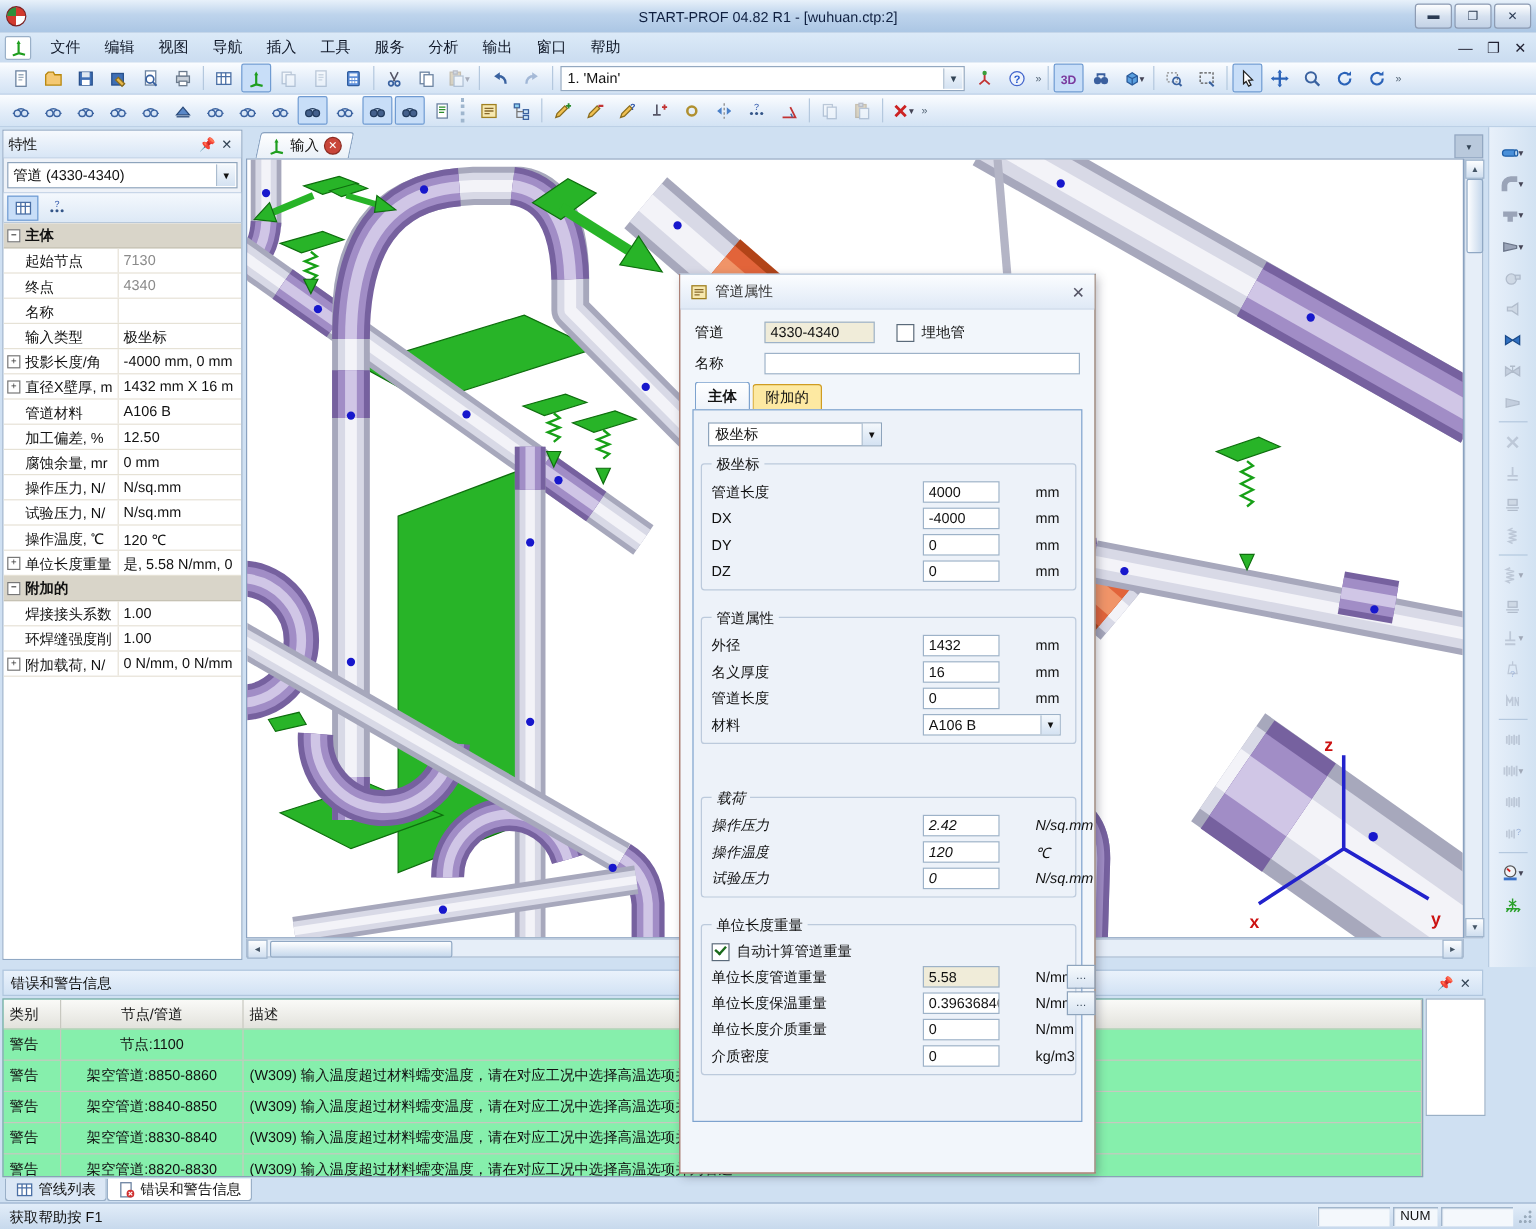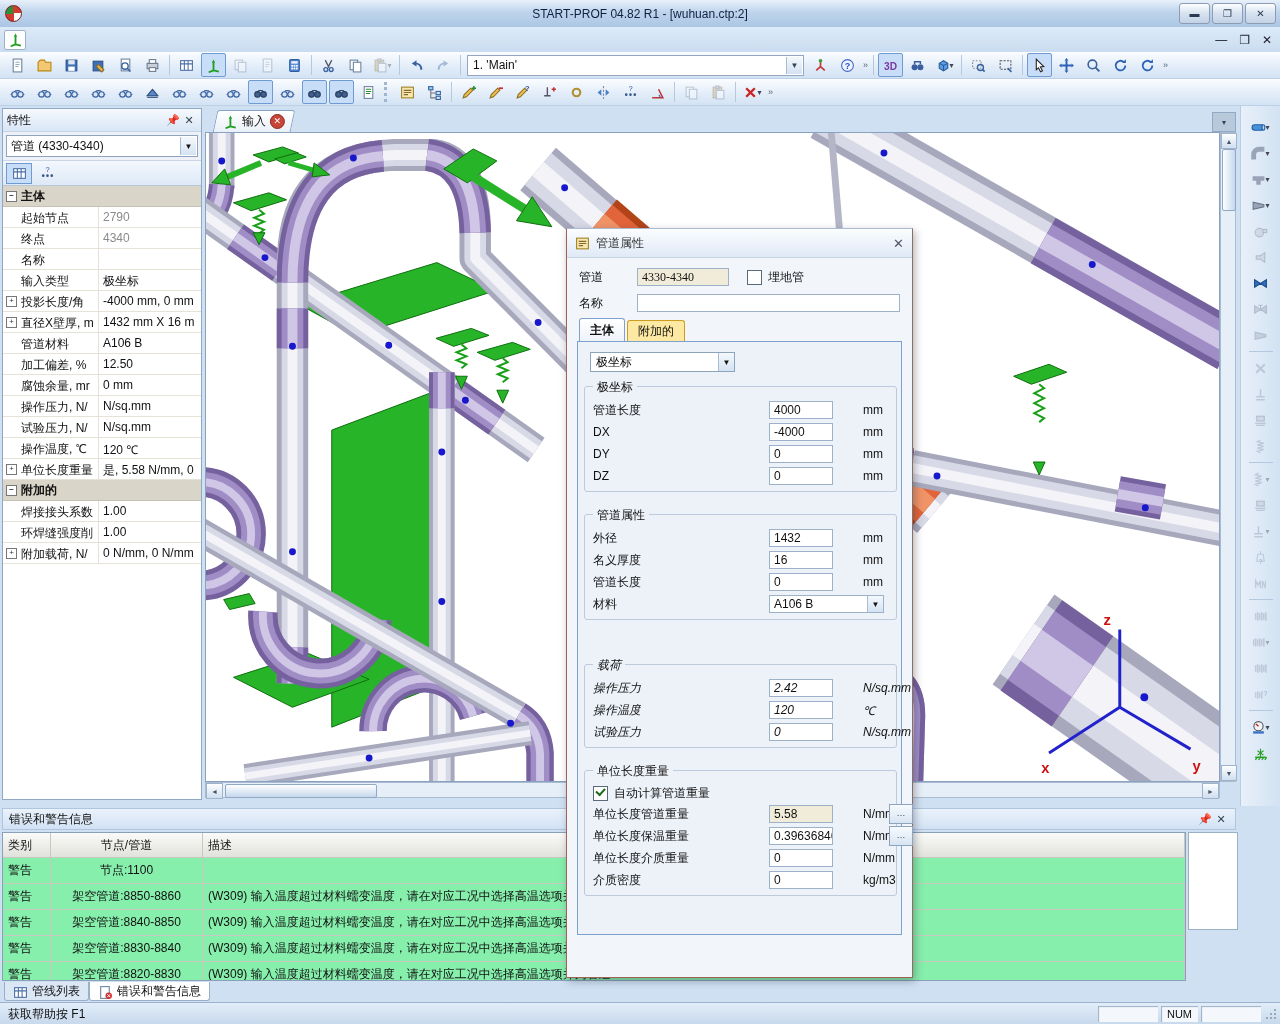--- a/index.html
+++ b/index.html
@@ -105,21 +105,21 @@
   .err-title{flex:1;}
   .err-table{position:absolute;left:2px;top:26px;width:1184px;height:149px;background:#86efac;border:1px solid #8aa0b8;
     box-sizing:border-box;overflow:hidden;}
   .et-row{display:flex;height:25px;border-bottom:1px solid #c8c8c0;}
   .et-row.head{height:24px;background:linear-gradient(#fafaf8,#e2e2dc);font-weight:normal;}
   .et-c{border-right:1px solid #c8c8c0;padding:4px 5px 0 5px;box-sizing:border-box;white-space:nowrap;overflow:hidden;}
   .et-c0{width:48px;flex:none;} .et-c1{width:152px;flex:none;text-align:center;} .et-c2{flex:1;}
   .side-box{position:absolute;left:1188px;top:26px;width:48px;height:96px;background:#fff;border:1px solid #9ab0c6;}
   
   .btabs{position:absolute;left:0;top:982px;width:1280px;height:20px;background:#cfe0f2;display:flex;align-items:flex-start;padding-left:4px;}
-  .btab{height:18px;display:flex;align-items:flex-end;gap:4px;padding:0 8px;border:1px solid #9ab0c8;border-top:none;
+  .btab{height:18px;display:flex;align-items:center;gap:4px;padding:0 8px;border:1px solid #9ab0c8;border-top:none;
     background:#dbe7f5;font-size:12px;border-radius:0 0 3px 3px;}
   .btab.active{background:#fff;}
   .statusbar{position:absolute;left:0;top:1002px;width:1280px;height:22px;
     background:linear-gradient(#e2edf9,#c6d8ec);border-top:1px solid #9cb2ce;display:flex;align-items:center;}
   .status-text{padding-left:8px;flex:1;}
   .status-cell{height:16px;margin-right:3px;background:#f4f8fc;box-shadow:inset 1px 1px 1px #9ab0c8;
     display:flex;align-items:center;justify-content:center;font-size:11px;padding:0 6px;}
   .grip{width:14px;height:14px;margin-right:2px;
     background:radial-gradient(circle at 3px 11px,#9ab 1px,transparent 1.5px),
                radial-gradient(circle at 7px 11px,#9ab 1px,transparent 1.5px),
@@ -187,20 +187,33 @@
 
   <div class="menubar">
     <div class="menu-appicon" id="menuAppIcon">
         <span class="icon" style="display: flex;">
           <svg viewBox="0 0 14 14" width="15" height="15">
             <path d="M7 11.5V4M7 11.5l-4.5 1.8M7 11.5l5 1.2" stroke="#1f9e1f" stroke-width="1.7" fill="none"></path>
             <path d="M7 1.5L5.4 4.4h3.2z" fill="#1f9e1f"></path>
           </svg>
         </span>
       </div>
+    <div id="menu" style="display:flex;">
+        <div class="menu-item">文件</div>
+        <div class="menu-item">编辑</div>
+        <div class="menu-item">视图</div>
+        <div class="menu-item">导航</div>
+        <div class="menu-item">插入</div>
+        <div class="menu-item">工具</div>
+        <div class="menu-item">服务</div>
+        <div class="menu-item">分析</div>
+        <div class="menu-item">输出</div>
+        <div class="menu-item">窗口</div>
+        <div class="menu-item">帮助</div>
+      </div>
     <div class="mdi-btns">
       <span>—</span>
       <span>❐</span>
       <span>✕</span>
     </div>
   </div>
 
   <div class="toolbar" id="tb1">
       <div class="tb-btn">
         <span class="icon" style="display: flex;">
@@ -726,21 +739,21 @@
             </span>
           </div>
       </div>
       <div class="pgrid" id="pgrid">
           <div class="pg-cat">
             <span class="pg-exp">−</span>
             <span>主体</span>
           </div>
           <div class="pg-row">
             <div class="pg-label">起始节点</div>
-            <div class="pg-value dim">2790</div>
+            <div class="pg-value dim">7130</div>
           </div>
           <div class="pg-row">
             <div class="pg-label">终点</div>
             <div class="pg-value dim">4340</div>
           </div>
           <div class="pg-row">
             <div class="pg-label">名称</div>
             <div class="pg-value"></div>
           </div>
           <div class="pg-row">
@@ -1277,21 +1290,21 @@
               <rect x="1.5" y="2" width="11" height="10" fill="#f6e8b0" stroke="#a08020"></rect>
               <path d="M3.5 5h7M3.5 7h7M3.5 9h4" stroke="#88682a" fill="none"></path>
             </svg>
           </span>
         </span>
       <span>管道属性</span>
       <span class="x">✕</span>
     </div>
     <div class="dlg-row" style="top:38px;">
       <span style="width:58px;">管道</span>
-      <div class="fld ro" style="width:92px;font-family:Liberation Serif, serif;">4330-4340</div>
+      <div class="fld ro" style="width:92px;">4330-4340</div>
       <span class="cbx" style="margin-left:18px;"></span>
       <span style="margin-left:6px;">埋地管</span>
     </div>
     <div class="dlg-row" style="top:64px;">
       <span style="width:58px;">名称</span>
       <div class="fld" style="flex:1;"></div>
     </div>
     <div class="dlg-tabs">
       <div class="dlg-tab active">主体</div>
       <div class="dlg-tab hl">附加的</div>

